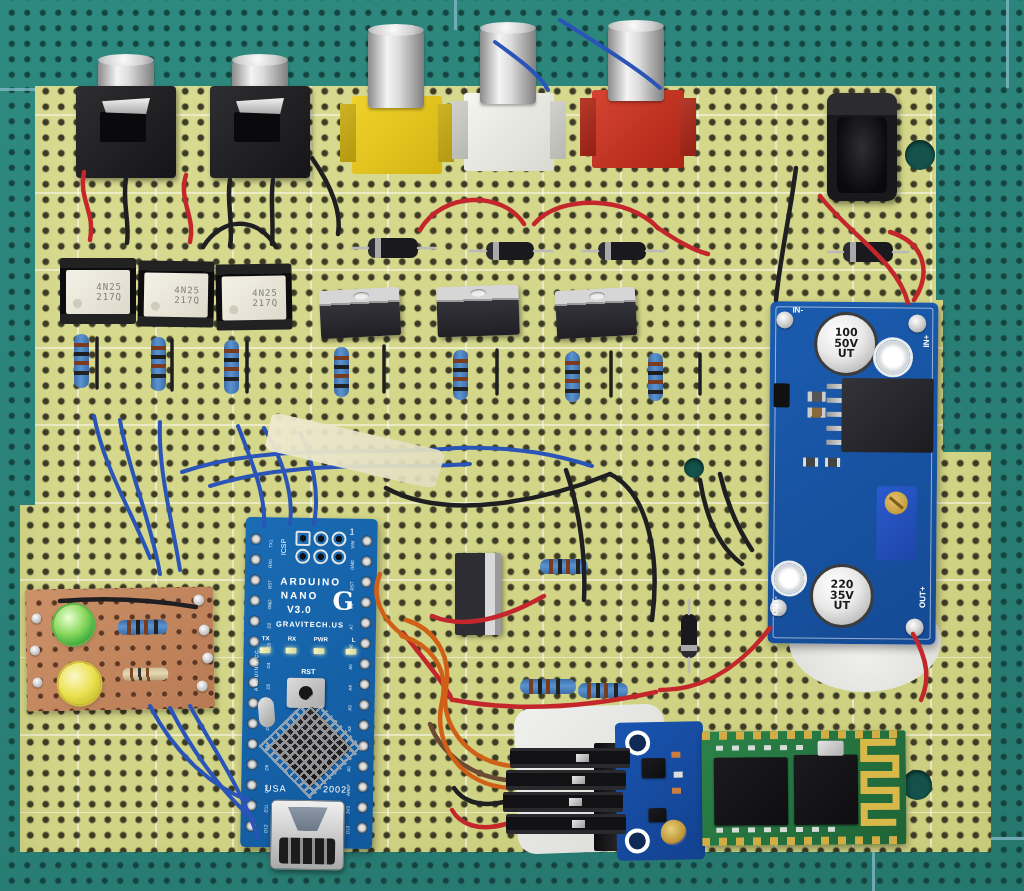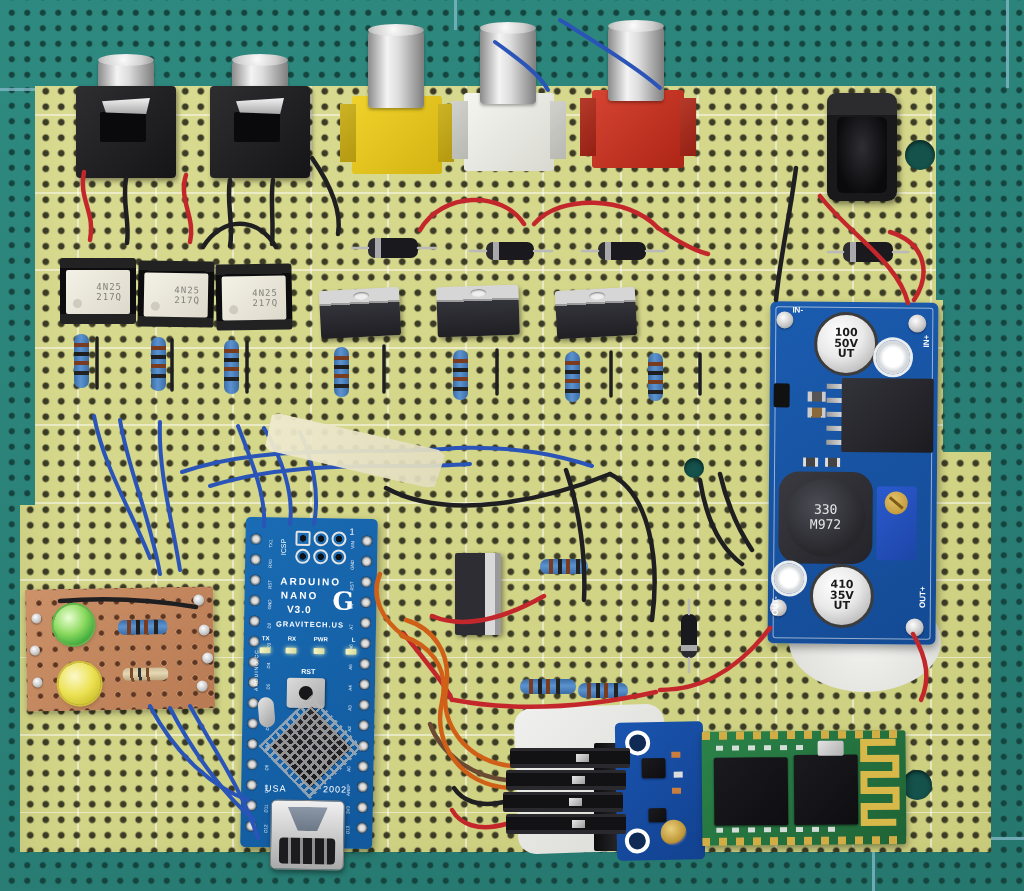--- a/index.html
+++ b/index.html
@@ -311,28 +311,24 @@
     <div class="abs" style="left:38px;top:106px;width:18px;height:10px;background:linear-gradient(90deg,#ccc 0 4px,#8a6a3a 4px 14px,#ccc 14px)"></div>
     <div class="ic5">
       <i style="top:6px"></i>
         <i style="top:20px"></i>
         <i style="top:34px"></i>
         <i style="top:48px"></i>
         <i style="top:62px"></i>
     </div>
     <div class="abs" style="left:34px;top:156px;width:15px;height:9px;background:linear-gradient(90deg,#ddd 0 3px,#444 3px 12px,#ddd 12px)"></div>
     <div class="abs" style="left:56px;top:156px;width:15px;height:9px;background:linear-gradient(90deg,#ddd 0 3px,#444 3px 12px,#ddd 12px)"></div>
-    <div class="ind">
-      <span>330</span>
-      <span>M972</span>
-    </div>
     <div class="trim"></div>
     <div class="screwhole" style="left:6px;top:262px;width:30px;height:30px"></div>
     <div class="cap abs" style="left:42px;top:262px;width:58px;height:58px">
-      <span>410</span>
+      <span>220</span>
       <span>35V</span>
       <span>UT</span>
     </div>
     <div class="abs silk vtext" style="left:-2px;top:300px;font-size:8px;font-weight:bold">OUT-</div>
     <div class="abs silk vtext" style="left:144px;top:290px;font-size:8px;font-weight:bold">OUT+</div>
   </div>
 
   <div class="abs" style="left:594px;top:743px;width:48px;height:108px;background:linear-gradient(90deg,#0c0c0e,#26262a 50%,#0c0c0e);border-radius:2px;z-index:5"></div>
   <div class="abs z5" id="btblue">
     <div class="ring" style="left:10px;top:8px"></div>

